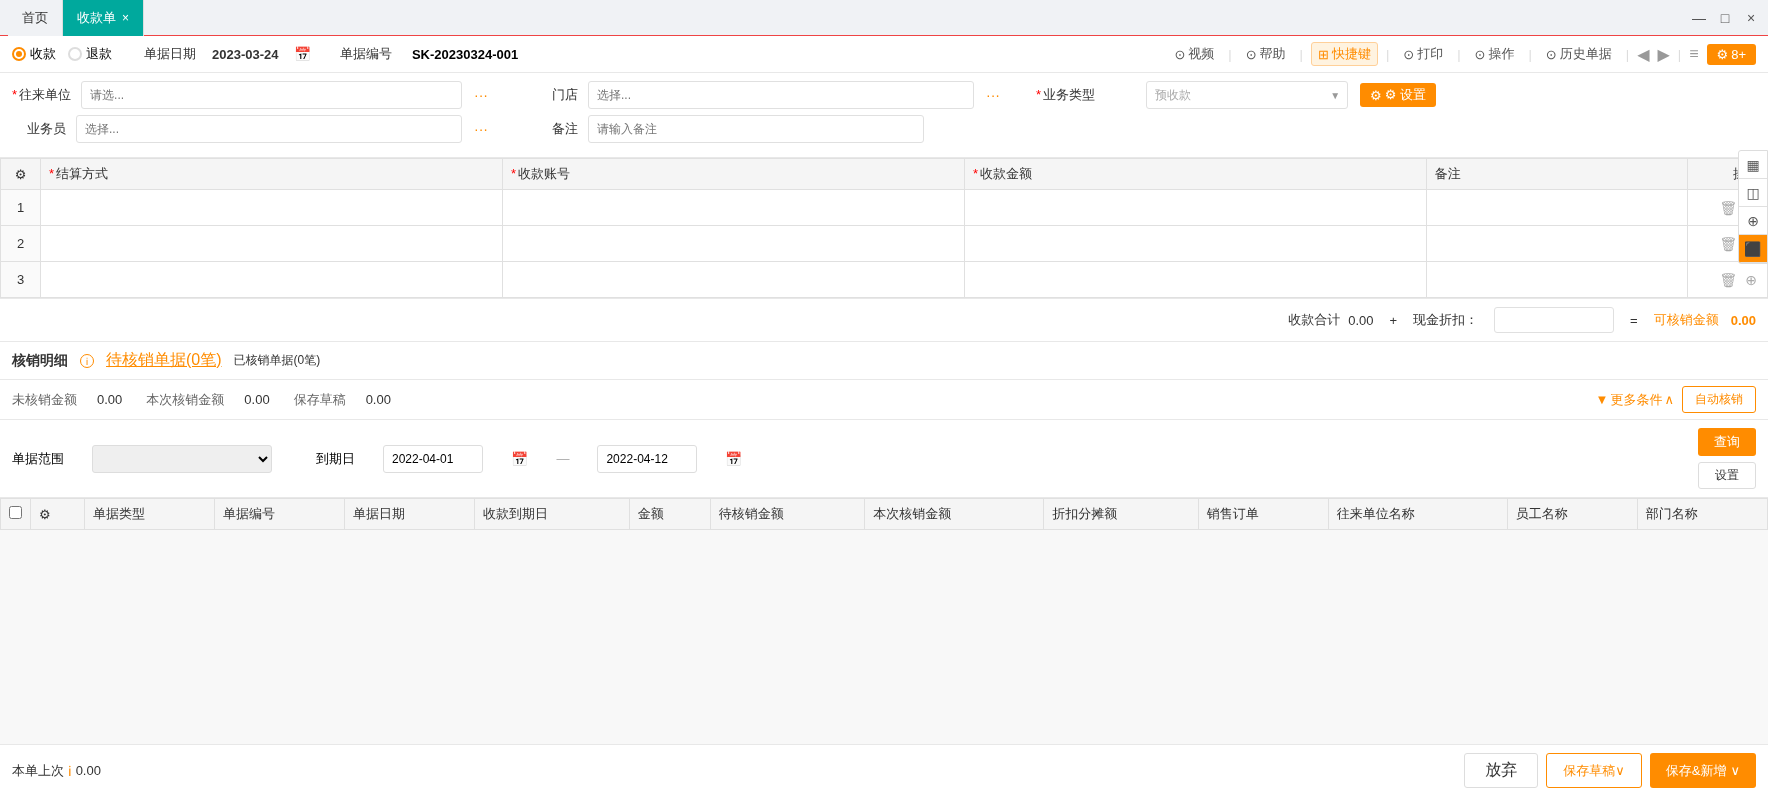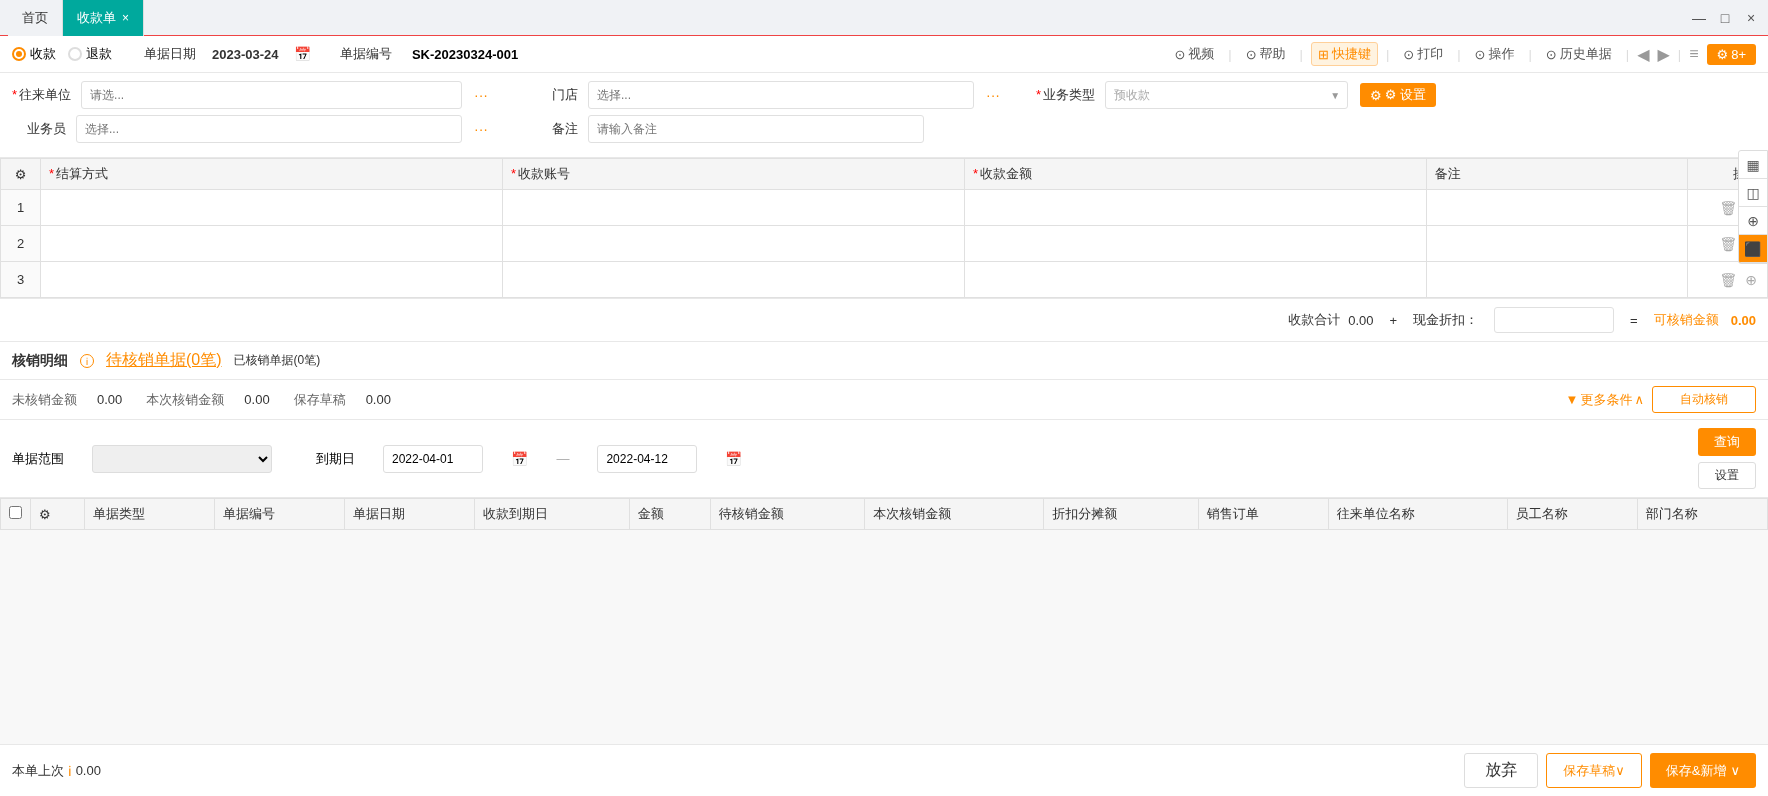--- a/index.html
+++ b/index.html
@@ -91,21 +91,21 @@
     }
     .stat-item { display: flex; align-items: center; gap: 20px; }
     .stat-label { color: #666; }
     .stat-value { color: #333; }
     .recon-filter {
       background: #fff; padding: 8px 12px; border-bottom: 1px solid #e8e8e8;
       display: flex; align-items: center; gap: 16px;
     }
     .filter-row { display: flex; align-items: center; gap: 28px; flex: 1; }
     .more-conditions { color: #ff8c00; cursor: pointer; font-size: 12px; display: flex; align-items: center; gap: 2px; }
-    .auto-recon-btn { background: #fff; border: 1px solid #ff8c00; color: #ff8c00; border-radius: 3px; padding: 4px 27px; cursor: pointer; font-size: 12px; }
+    .auto-recon-btn { background: #fff; border: 1px solid #ff8c00; color: #ff8c00; border-radius: 3px; padding: 4px 12px; cursor: pointer; font-size: 12px; }
     .query-btn { background: #ff8c00; color: #fff; border: none; border-radius: 3px; padding: 5px 16px; cursor: pointer; font-size: 13px; }
     .settings-btn { background: #fff; border: 1px solid #ddd; color: #333; border-radius: 3px; padding: 4px 12px; cursor: pointer; font-size: 12px; }
     .filter-input {
       border: 1px solid #ddd; border-radius: 3px; padding: 3px 8px;
       height: 28px; outline: none; font-size: 12px;
     }
     .date-input { width: 100px; }
     .range-select { border: 1px solid #ddd; border-radius: 3px; padding: 3px 8px; height: 28px; width: 180px; }
 
     
@@ -235,21 +235,21 @@
         <input class="form-input" style="flex: 1 1 0%;" placeholder="请选...">
         <span class="more-btn">···</span>
       </div>
       <div class="form-col" style="flex:2; margin-left:32px; max-width:480px;">
         <span class="form-label">门店</span>
         <input class="form-input" style="flex: 1 1 0%;" placeholder="选择...">
         <span class="more-btn">···</span>
       </div>
       <div class="form-col" style="flex:2; margin-left:32px; max-width:400px;">
         <span class="form-label required">业务类型</span>
-        <div class="select-wrap" style="flex:1;">
+        <div class="select-wrap" style="flex:1;margin-left:41px;">
           <input class="form-input" style="width: 100%; padding-right: 24px;" value="预收款">
           <span class="select-arrow">▼</span>
         </div>
         <button class="toolbar-btn-orange" style="margin-left:8px; white-space:nowrap;">
           <span>⚙</span>
           <span>⚙ 设置</span>
         </button>
       </div>
     </div>
     <div class="form-row">

